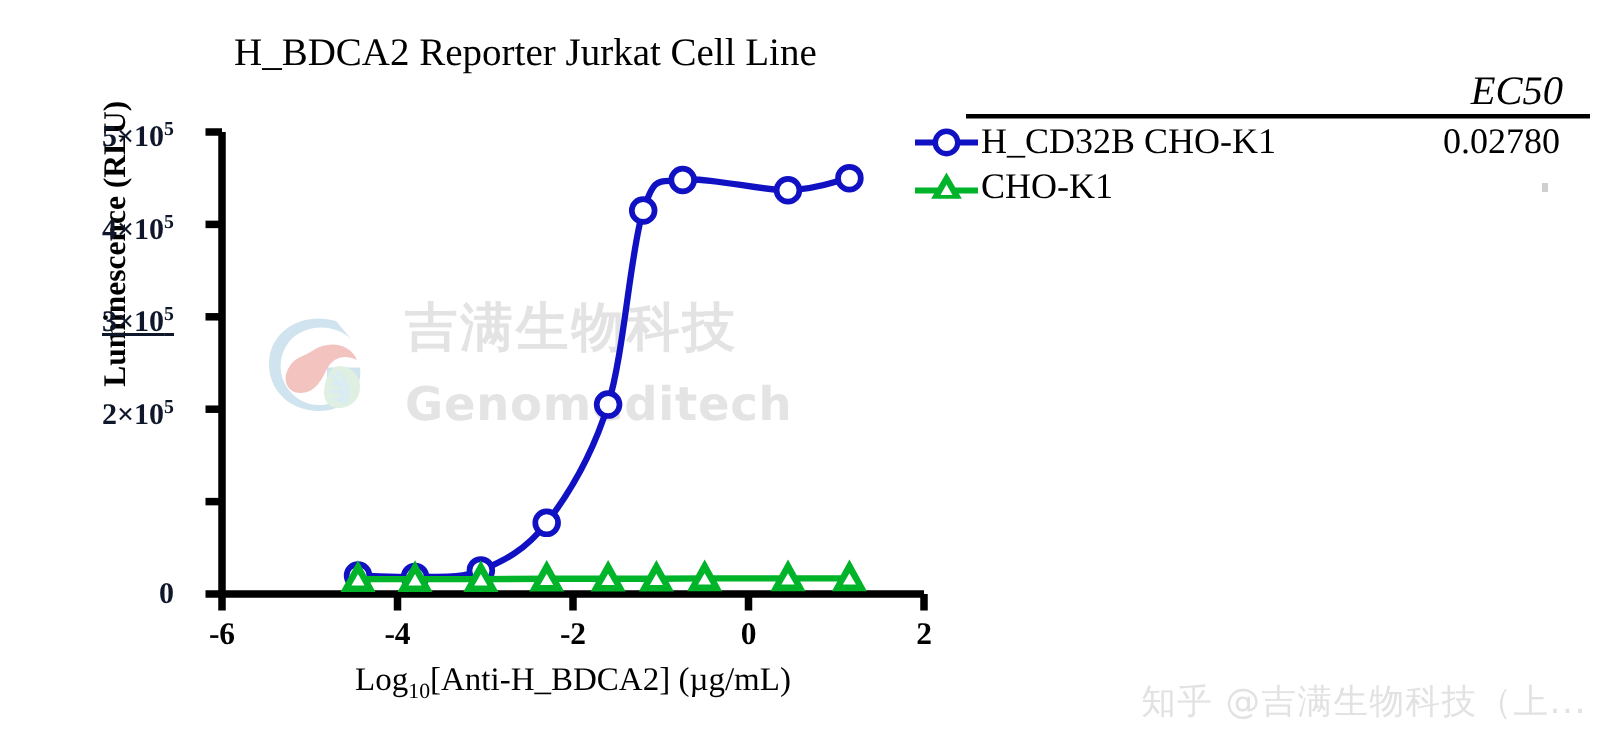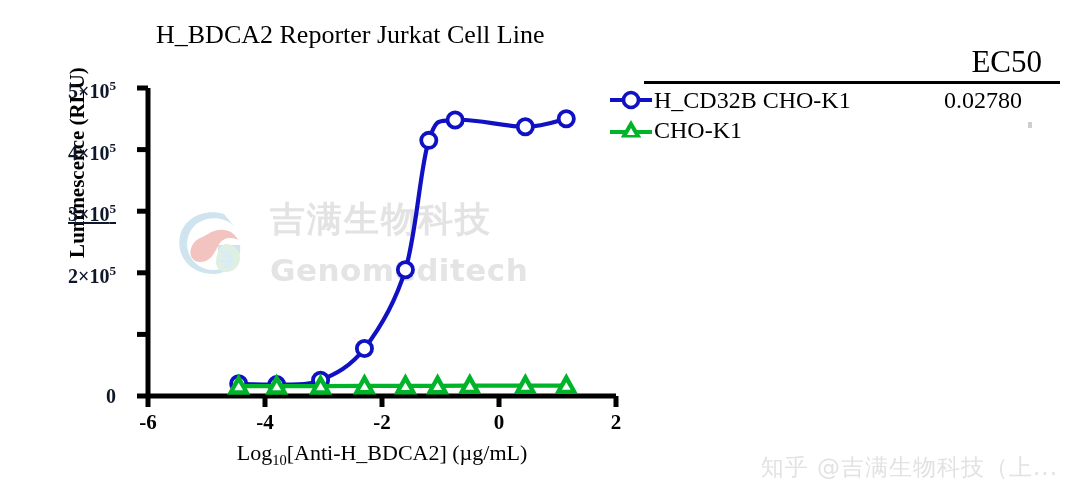--- a/index.html
+++ b/index.html
@@ -76,31 +76,31 @@
   sup{font-size:0.66em;vertical-align:super;}
   sub{font-size:0.66em;vertical-align:sub;}
 
   
   #legend{
     position:absolute;left:608px;top:46px;width:452px;z-index:6;
     font-size:23px;color:#000;
   }
   .lg-ec50row{
     display:flex;justify-content:flex-end;padding-right:18px;
-    font-size:31px;line-height:1.05;
+    font-size:27px;line-height:1.05;font-style:italic;
   }
   .lg-rule{
     height:3px;background:#000;margin:2px 0 1px 36px;width:416px;
   }
   .lg-row{
     display:flex;align-items:center;height:30px;white-space:nowrap;
   }
   .lg-key{width:46px;height:26px;flex:0 0 46px;}
   .lg-name{flex:0 0 290px;font-size:24px;line-height:1;}
-  .lg-val{font-size:24px;line-height:1;}
+  .lg-val{font-size:24px;line-height:1;margin-left:18px;}
 </style>
 </head>
 <body>
 
 <div id="root">
 
   <div class="wm-center">
     <div class="wm-logo">
       <svg width="88" height="88" viewBox="0 0 88 88" aria-hidden="true">
         <path d="M66 26 C54 14 30 16 22 32 C13 50 26 70 45 70 C56 70 64 64 67 56 L50 56 L50 45 L72 45 C74 58 64 74 45 74 C22 74 8 56 12 36 C16 18 36 8 56 14 Z" fill="#cfe4ee"></path>

